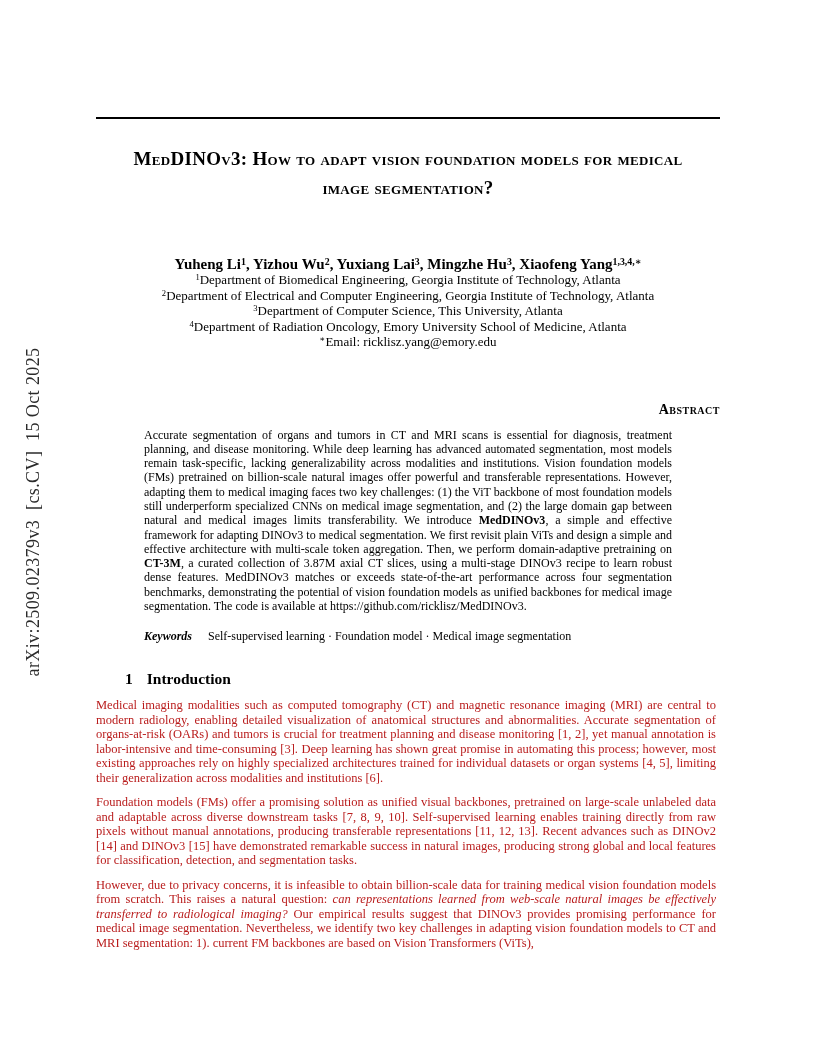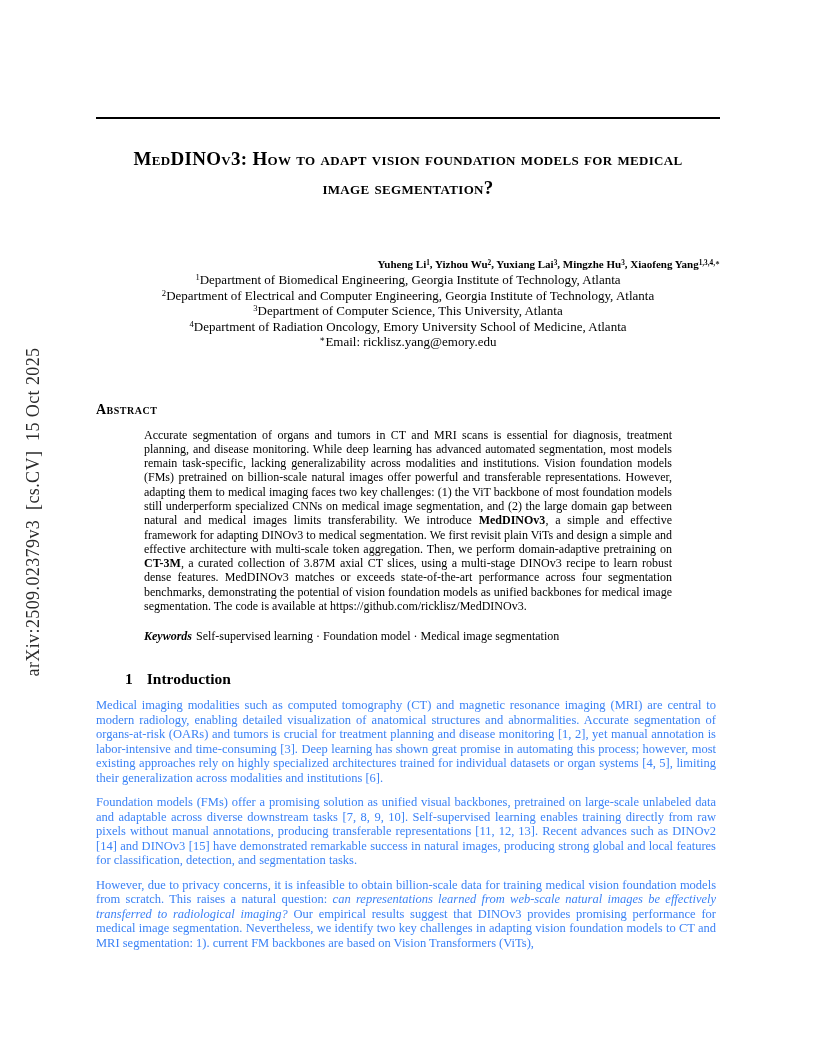--- a/index.html
+++ b/index.html
@@ -27,35 +27,35 @@
     max-width: 592px;
     text-align: center;
     font-variant: small-caps;
     font-size: 19px;
     line-height: 1.5;
     letter-spacing: 0.3px;
     color: #000;
   }
   .authors-line {
     margin-top: 54px;
-    text-align: right;
+    text-align: center;
     font-weight: bold;
-    font-size: 11px;
+    font-size: 15px;
     line-height: 16px;
     color: #000;
   }
   .affiliations {
     text-align: center;
     font-size: 13px;
     line-height: 15.5px;
     color: #000;
   }
   .abstract-heading {
     margin-top: 52px;
-    text-align: left;
+    text-align: right;
     font-weight: bold;
     font-variant: small-caps;
     font-size: 14px;
     letter-spacing: 0.5px;
     color: #000;
   }
   .abstract-text {
     margin: 10px 48px 8px 48px;
     text-align: justify;
     font-size: 12px;
@@ -63,36 +63,36 @@
     color: #000;
   }
   .keywords-line {
     margin: 16px 48px 0 48px;
     font-size: 12px;
     color: #000;
   }
   .keywords-label {
     font-weight: bold;
     font-style: italic;
-    margin-right: 4px;
+    margin-right: 16px;
   }
   .section-heading {
     margin-top: 26px;
     font-weight: bold;
     font-size: 15.5px;
     color: #000;
     margin-left: 29px;
   }
   .section-number { margin-right: 14px; }
   .body-par {
     margin: 10px 4px 0 0;
     text-align: justify;
     font-size: 12.5px;
     line-height: 14.5px;
-    color: #3b82f6;
+    color: #b91c1c;
   }
   sup {
     font-size: 66%;
     line-height: 0;
     vertical-align: baseline;
     position: relative;
     top: -0.45em;
   }
   .b { font-weight: bold; }
   .i { font-style: italic; }

